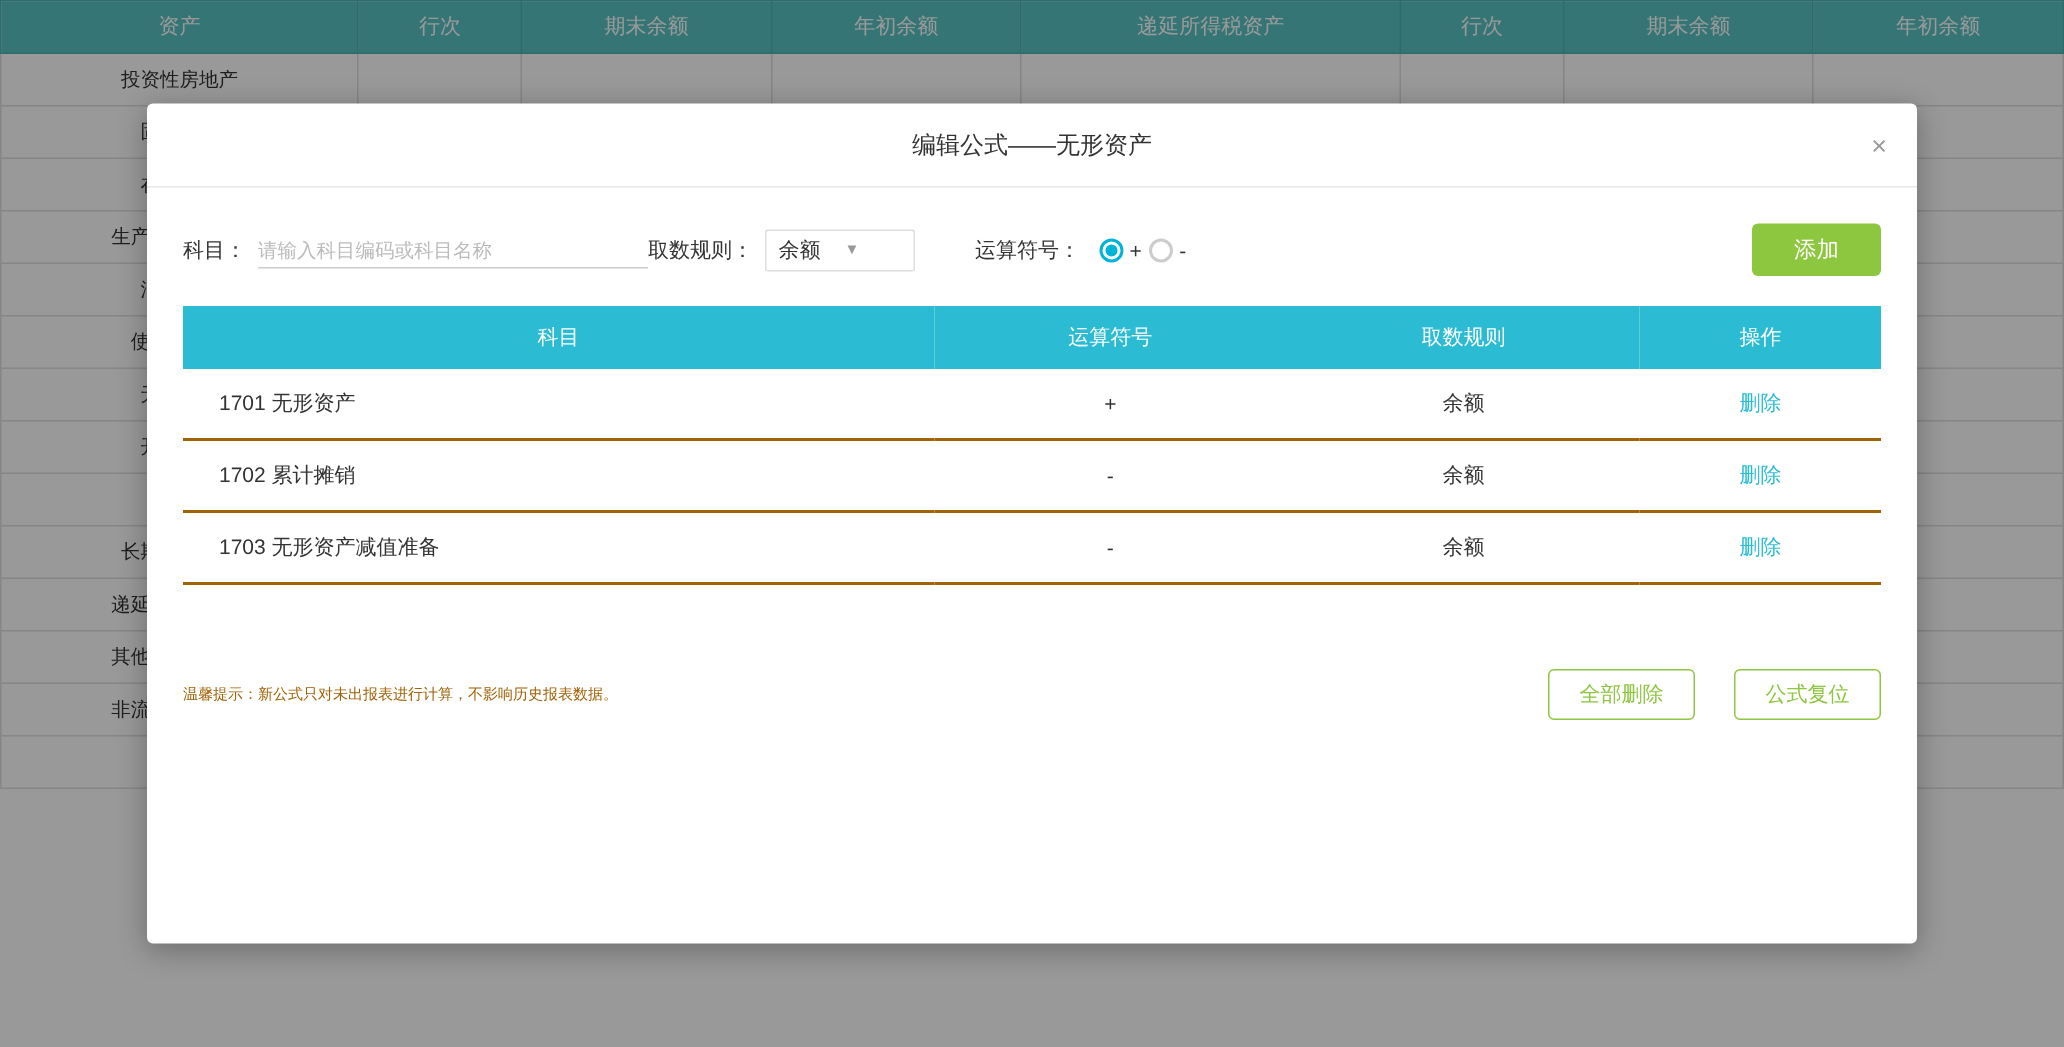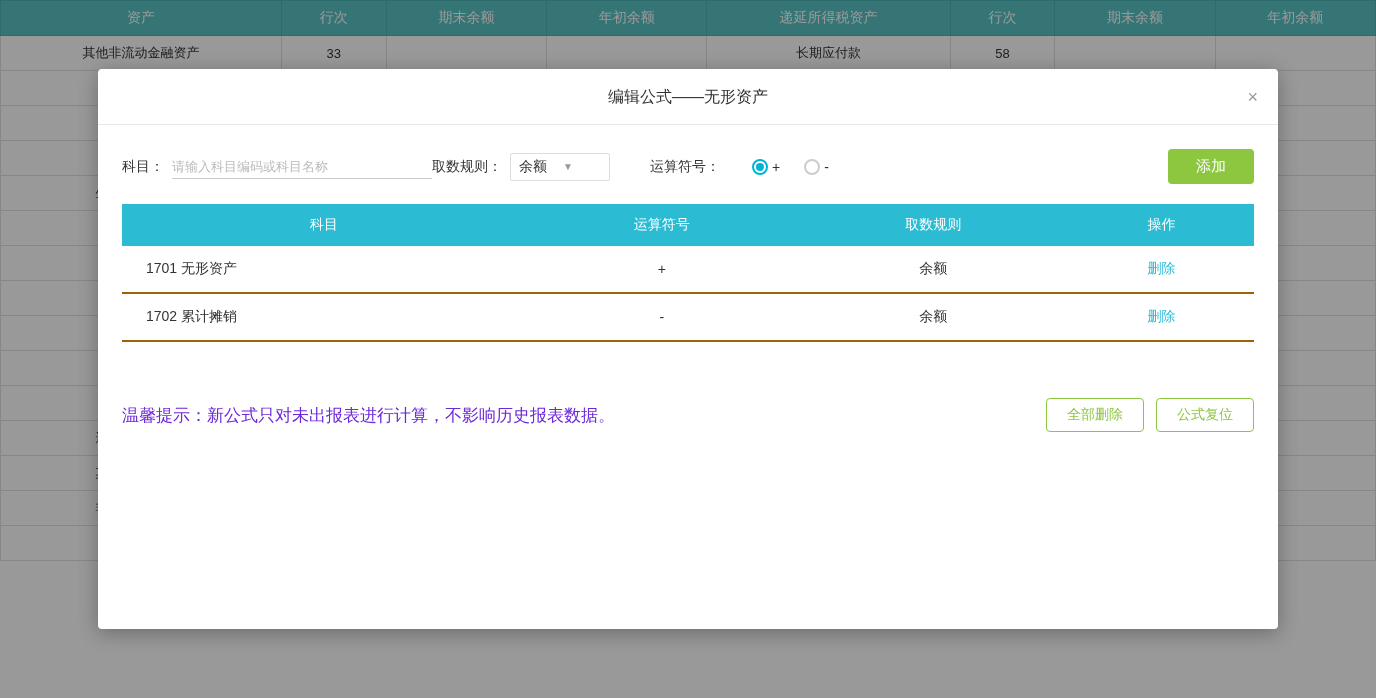--- a/index.html
+++ b/index.html
@@ -150,21 +150,21 @@
 
     .select-arrow {
       color: #999;
       font-size: 10px;
     }
 
     .radio-group {
       display: flex;
       align-items: center;
       margin-left: 40px;
-      gap: 24px;
+      gap: 5px;
     }
 
     .radio-label-text {
       color: #333;
       margin-right: 8px;
     }
 
     .radio-item {
       display: flex;
       align-items: center;
@@ -252,27 +252,27 @@
 
     
     .modal-footer {
       padding: 16px 24px 20px;
       display: flex;
       align-items: center;
       justify-content: space-between;
     }
 
     .warning-text {
-      color: #6d28d9;
-      font-size: 17px;
+      color: #a16207;
+      font-size: 10px;
     }
 
     .footer-btns {
       display: flex;
-      gap: 12px;
+      gap: 26px;
     }
 
     .outline-btn {
       border: 1px solid #8dc63f;
       color: #8dc63f;
       background: #fff;
       border-radius: 4px;
       padding: 7px 20px;
       font-size: 14px;
       cursor: pointer;
@@ -290,30 +290,20 @@
         <th>行次</th>
         <th>期末余额</th>
         <th>年初余额</th>
         <th>递延所得税资产</th>
         <th>行次</th>
         <th>期末余额</th>
         <th>年初余额</th>
       </tr>
     </thead>
     <tbody id="bg-tbody">
-    <tr>
-          <td>其他非流动金融资产</td>
-          <td>33</td>
-          <td></td>
-          <td></td>
-          <td>长期应付款</td>
-          <td>58</td>
-          <td></td>
-          <td></td>
-        </tr>
         <tr>
           <td>投资性房地产</td>
           <td></td>
           <td></td>
           <td></td>
           <td></td>
           <td></td>
           <td></td>
           <td></td>
         </tr>
@@ -505,20 +495,26 @@
               <td>+</td>
               <td>余额</td>
               <td><a class="delete-link" href="#">删除</a></td>
             </tr>
             <tr>
               <td>1702 累计摊销</td>
               <td>-</td>
               <td>余额</td>
               <td><a class="delete-link" href="#">删除</a></td>
             </tr>
+            <tr>
+              <td>1703 无形资产减值准备</td>
+              <td>-</td>
+              <td>余额</td>
+              <td><a class="delete-link" href="#">删除</a></td>
+            </tr>
           </tbody>
       </table>
 
     </div>
 
     <div class="modal-footer">
       <span class="warning-text">温馨提示：新公式只对未出报表进行计算，不影响历史报表数据。</span>
       <div class="footer-btns">
         <button class="outline-btn">全部删除</button>
         <button class="outline-btn">公式复位</button>

